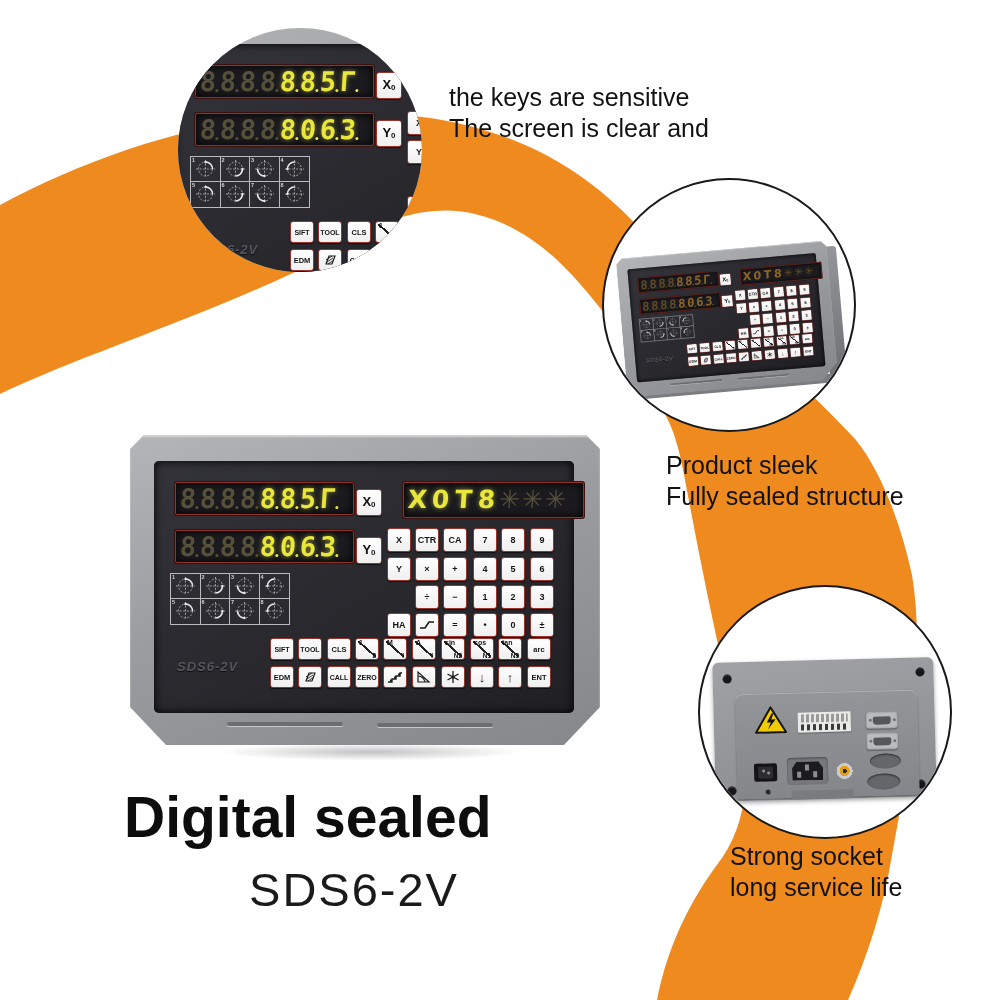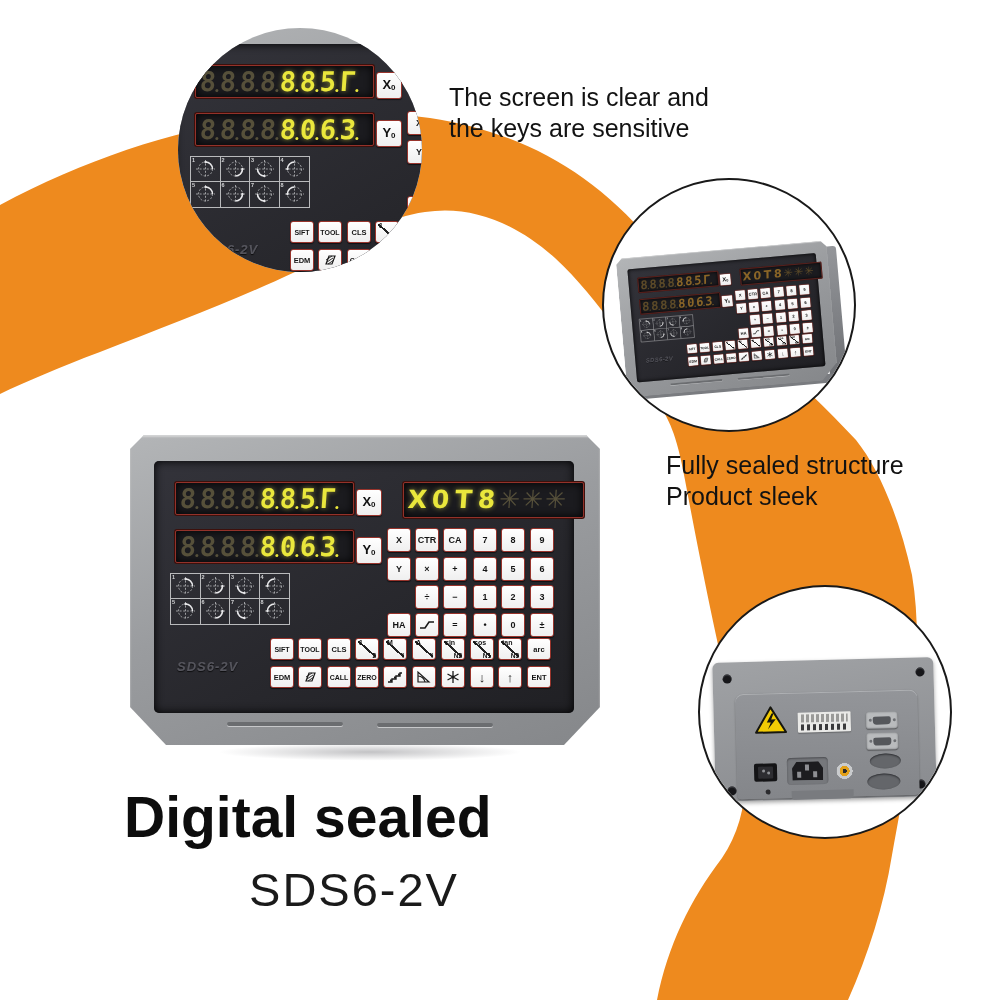--- a/index.html
+++ b/index.html
@@ -795,24 +795,26 @@
     <div class="iec">
         <div class="iec-hole"></div>
       </div>
     <div class="coax"></div>
     <div class="back-dot"></div>
     <div class="back-notch"></div>
   </div>
 </div>
 
 <div class="caption" id="cap-screen">
+  <div>the keys are sensitive</div>
   <div>The screen is clear and</div>
-  <div>the keys are sensitive</div>
 </div>
 <div class="caption" id="cap-sealed">
+  <div>Product sleek</div>
   <div>Fully sealed structure</div>
-  <div>Product sleek</div>
 </div>
 <div class="caption" id="cap-socket">
+  <div>Strong socket</div>
+  <div>long service life</div>
 </div>
 
 <div id="page-title">Digital sealed</div>
 <div id="page-model">SDS6-2V</div>
 
 </body></html>

